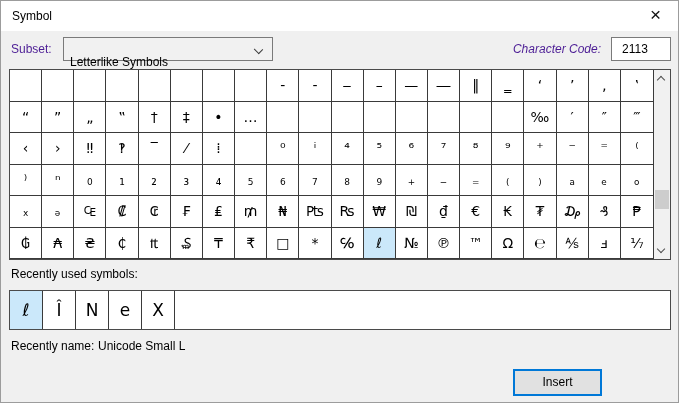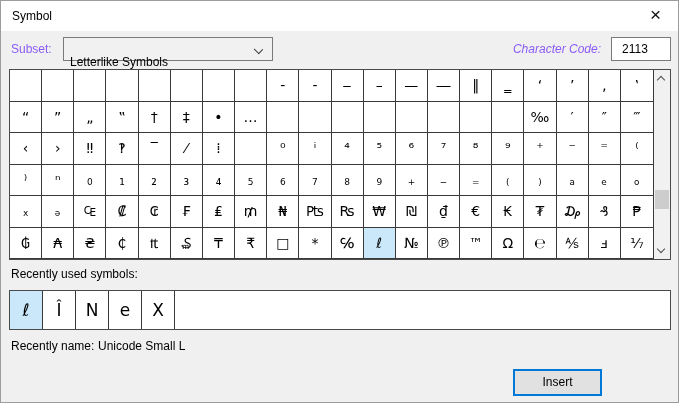--- a/index.html
+++ b/index.html
@@ -9,21 +9,21 @@
   .dialog { position:absolute; left:0; top:0; width:679px; height:403px;
             background:#f0f0f0; border:1px solid #9c9c9c; overflow:hidden; }
 
   
   .titlebar { position:absolute; left:0; top:0; width:100%; height:30px; background:#ffffff; }
   .title { position:absolute; left:11px; top:0; height:30px; line-height:30px; font-size:12px; }
   .close-btn { position:absolute; right:0; top:0; width:45px; height:29px; text-align:center; cursor:default; }
   .close-btn span { font-size:19px; font-weight:300; line-height:28px; color:#111; }
 
   
-  .lbl { position:absolute; height:24px; line-height:24px; font-size:12px; color:#8b5cf6; }
+  .lbl { position:absolute; height:24px; line-height:24px; font-size:12px; color:#4c1d95; }
   .combo { position:absolute; left:62px; top:36px; width:210px; height:24px;
            background:#f1f1f1; border:1px solid #7a7a7a; }
   .combo .combo-text { position:absolute; left:6px; top:13px; height:22px; line-height:22px;text-align:center; }
   .chev { position:absolute; right:10px; top:8px; width:7px; height:7px;
           border-right:1px solid #3b3b3b; border-bottom:1px solid #3b3b3b;
           transform:rotate(45deg) scale(1,0.9); }
   .charcode-input { position:absolute; left:610px; top:36px; width:60px; height:24px;
            background:#fff; border:1px solid #7a7a7a; padding-left:10px;
            font-family:"Liberation Sans",sans-serif; font-size:12px; outline:none; }
 

